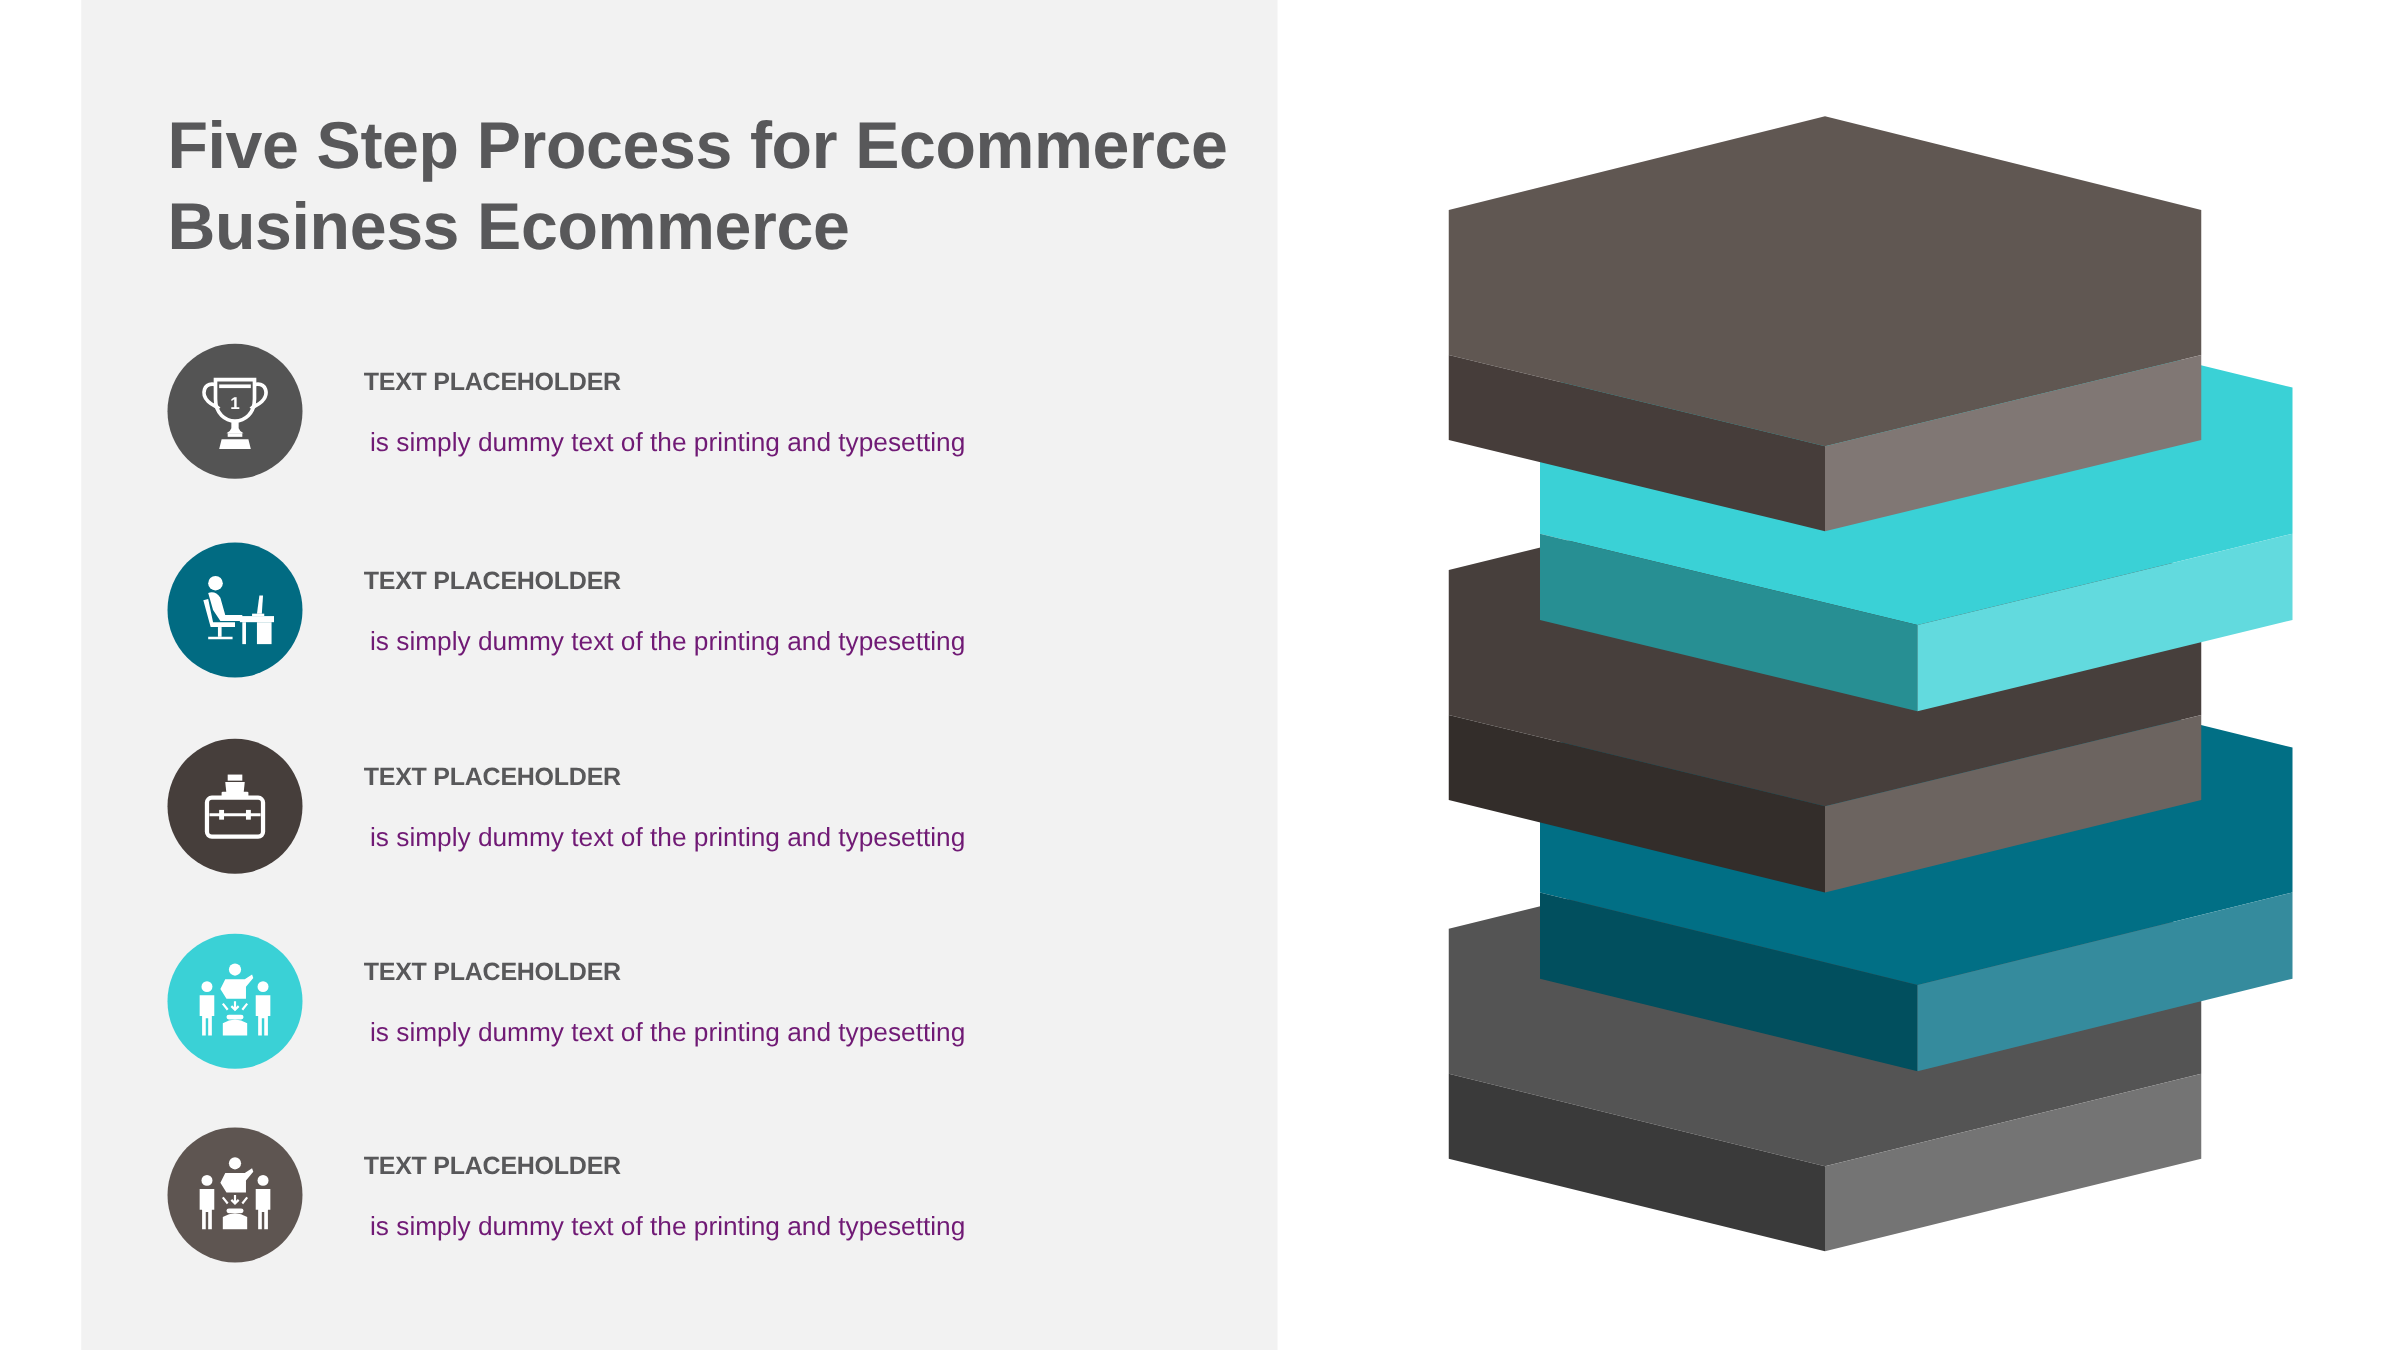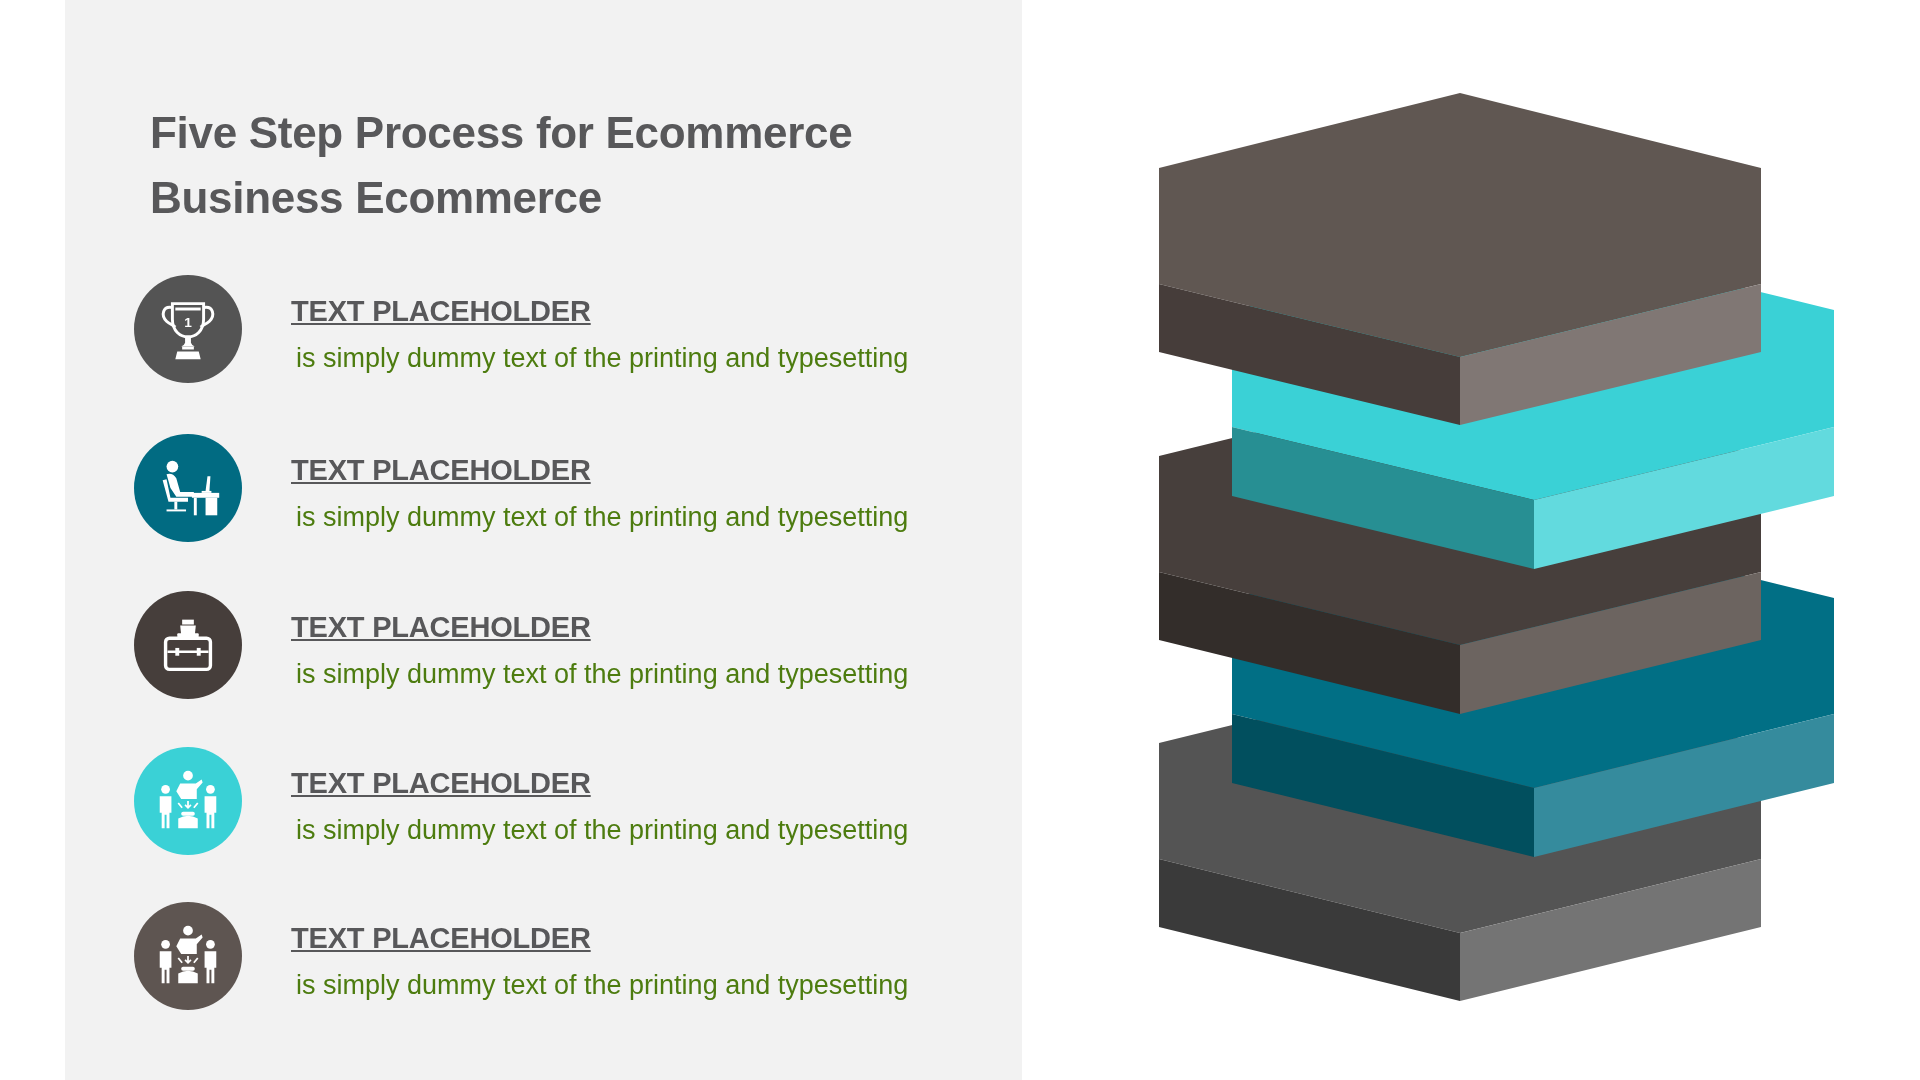--- a/index.html
+++ b/index.html
@@ -1,28 +1,28 @@
 <!DOCTYPE html>
 <html><head>
 <meta charset="utf-8">
 <style>
   html, body { margin:0; padding:0; }
   body { width:1920px; height:1080px; position:relative; background:#ffffff; overflow:hidden;
          font-family:"Liberation Sans", "DejaVu Sans", sans-serif; }
   .panel { position:absolute; left:65px; top:0; width:957px; height:1096px; background:#f2f2f2; }
-  .title { position:absolute; left:134px; top:84px; width:860px; margin:16px;
-           font-family:"Liberation Sans", sans-serif; font-weight:700; font-size:44px;
+  .title { position:absolute; left:134px; top:84px; width:860px; margin:0;
+           font-family:"Liberation Sans", sans-serif; font-weight:700; font-size:53px;
            line-height:65px; color:#58585a; letter-spacing:-0.3px; }
   .step { position:absolute; left:134px; width:700px; height:108px; }
   .circle { position:absolute; left:0; top:0; width:108px; height:108px; border-radius:50%;
             display:flex; align-items:center; justify-content:center; }
   .circle svg { width:78px; height:78px; }
-  .step-title { position:absolute; left:157px; top:20px; margin:0; font-weight:700; font-size:29px;
-                color:#58585a; letter-spacing:-0.2px; white-space:nowrap;text-decoration:underline; }
-  .step-desc { position:absolute; left:162px; top:68px; margin:0; font-size:27px; color:#4d7c0f;
+  .step-title { position:absolute; left:157px; top:20px; margin:0; font-weight:700; font-size:20px;
+                color:#58585a; letter-spacing:-0.2px; white-space:nowrap; }
+  .step-desc { position:absolute; left:162px; top:68px; margin:0; font-size:21px; color:#701a75;
                white-space:nowrap; }
   .stack { position:absolute; left:0; top:0; width:1920px; height:1080px; }
 </style>
 </head>
 <body>
 
 <div class="panel"></div>
 
 <h1 class="title">
   <span>Five Step Process for Ecommerce</span><br>

